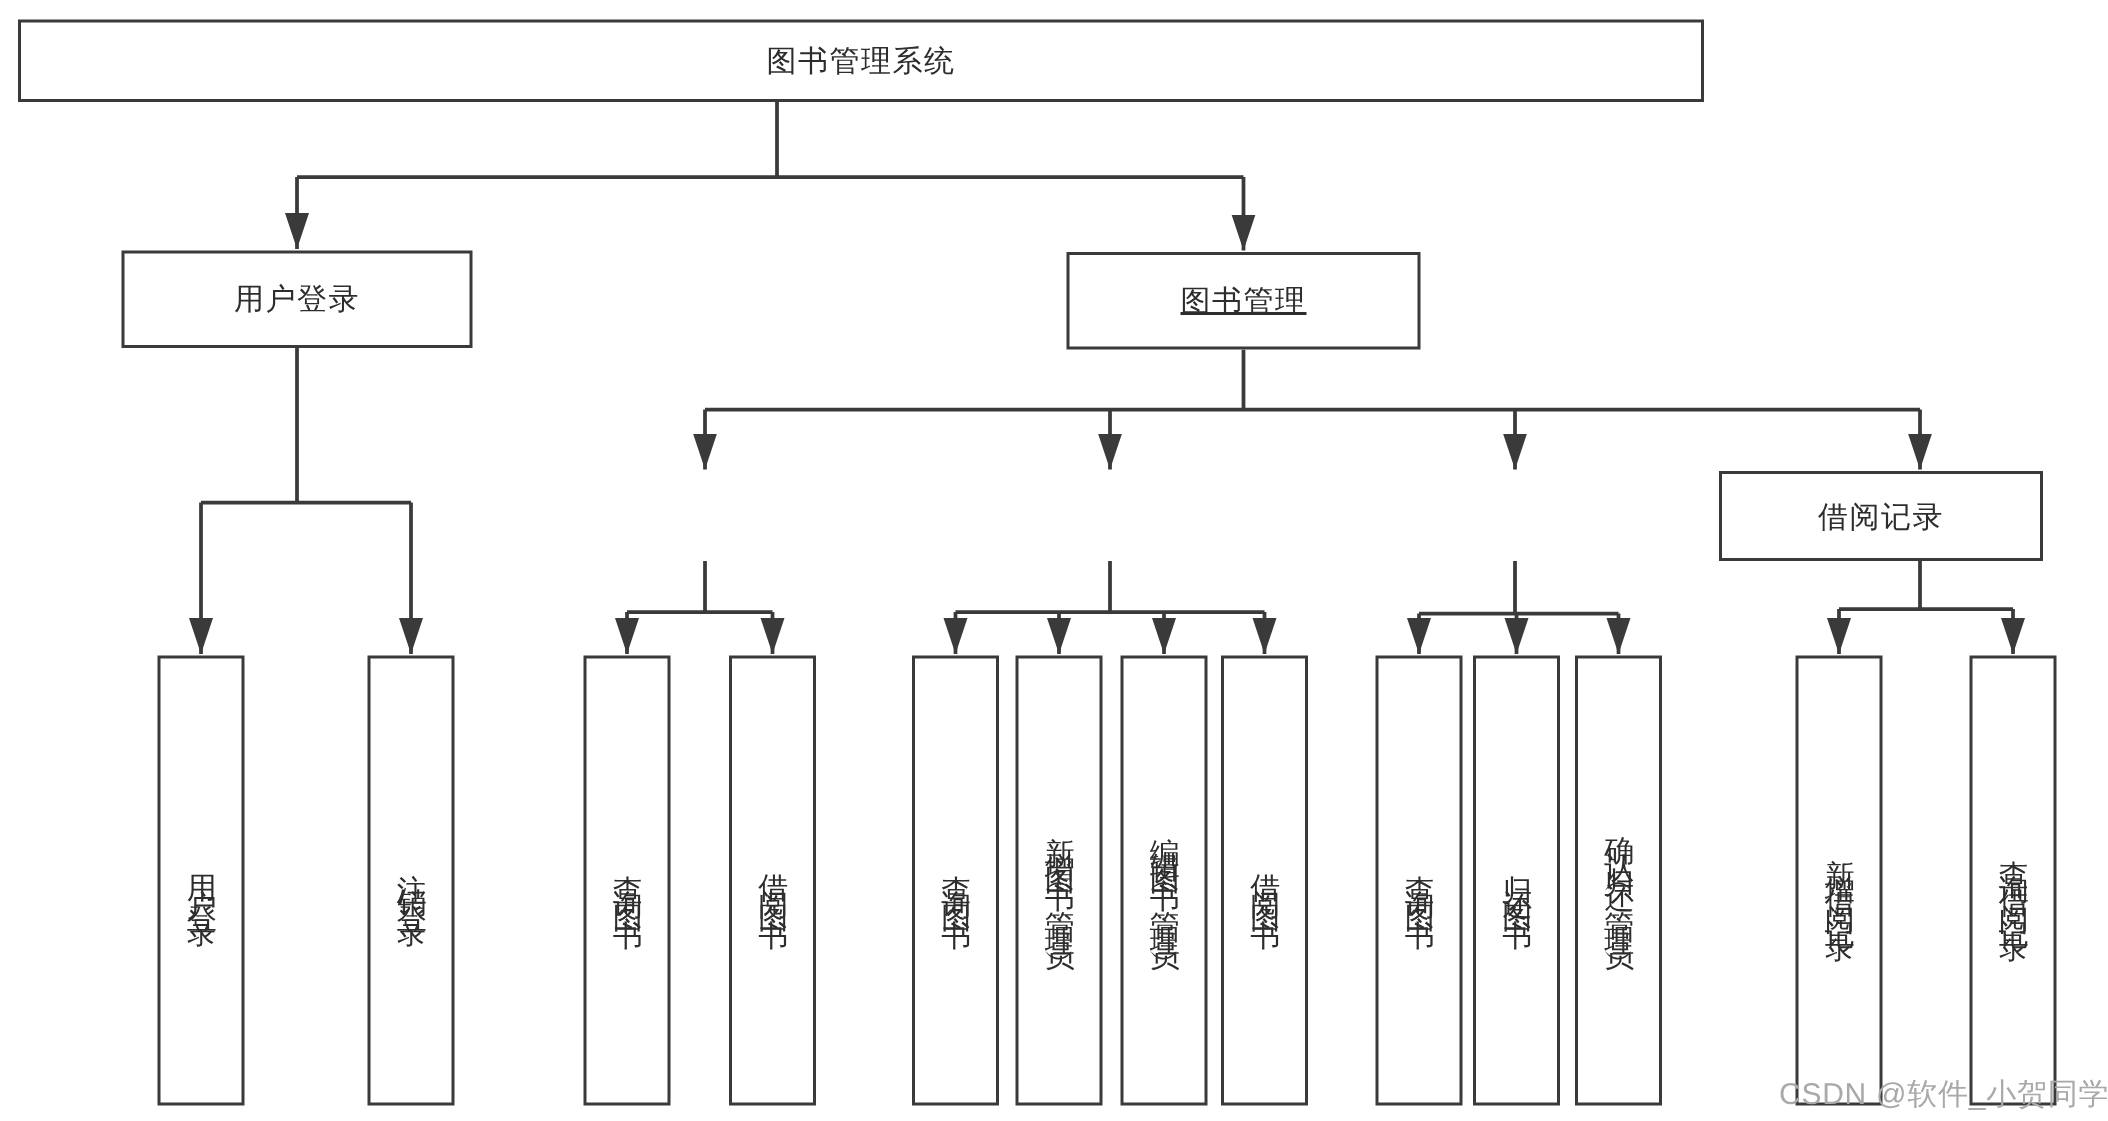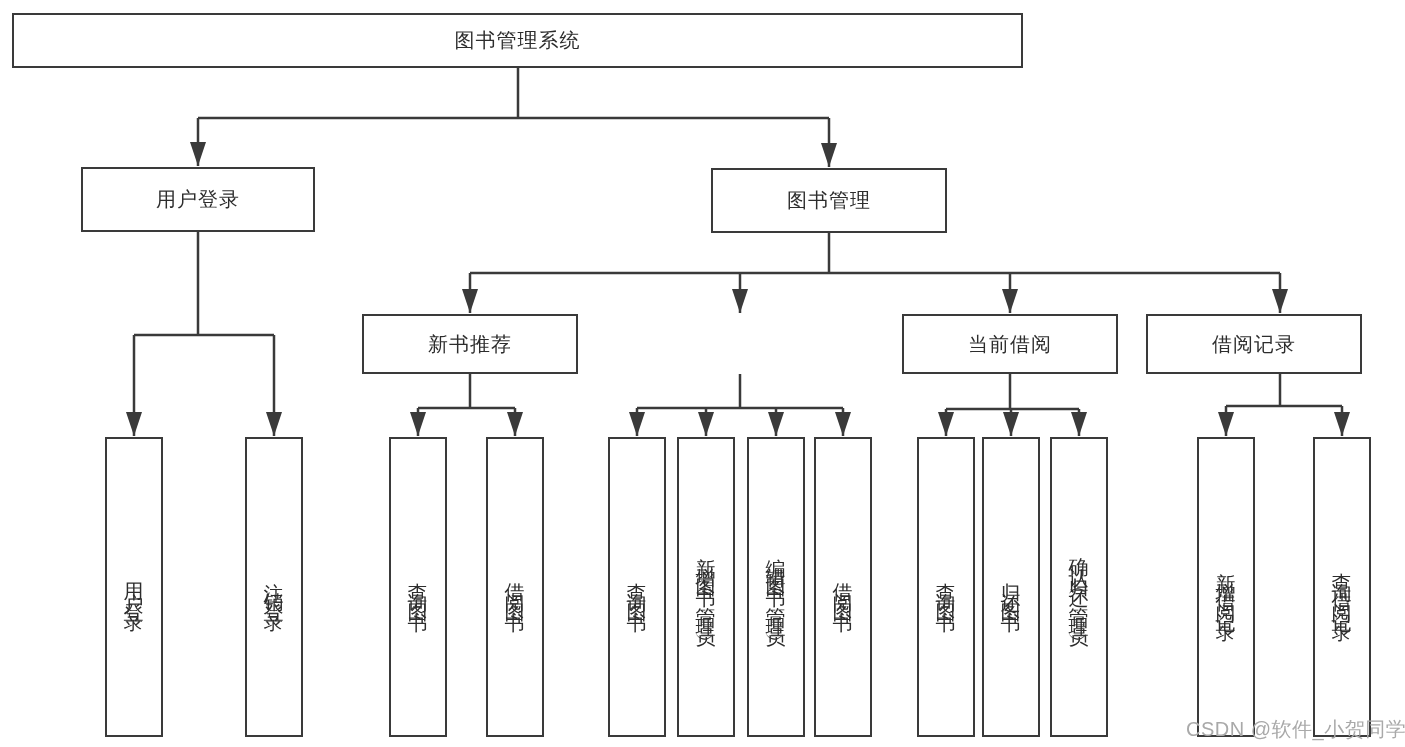--- a/index.html
+++ b/index.html
@@ -8,24 +8,24 @@
   .canvas{position:absolute;left:0;top:0;width:1405px;height:747px;}
   .connectors{position:absolute;left:0;top:0;width:1405px;height:747px;}
   .box{position:absolute;background:#ffffff;border:2.5px solid #3a3a3a;
        box-sizing:border-box;display:flex;align-items:center;justify-content:center;
        color:#2d2d2d;}
   .box.h{font-size:20px;letter-spacing:1px;}
   .box.v{font-size:20px;}
   .box.v .vlabel{writing-mode:vertical-rl;text-orientation:mixed;
        letter-spacing:10px;line-height:1;white-space:nowrap;}
   
-  .n-root{left:12px;top:13px;width:1011px;height:55px;}
+  .n-root{left:12px;top:13px;width:1124px;height:55px;}
   
   .n-login{left:81px;top:167px;width:234px;height:65px;}
-  .n-mgmt{left:711px;top:168px;width:236px;height:65px;}
+  .n-mgmt{left:711px;top:168px;width:236px;height:65px;text-decoration:underline;}
   
   .n-l3{top:314px;width:216px;height:60px;}
   .n-recommend{left:362px;}
   .n-borrow{left:632px;}
   .n-current{left:902px;}
   .n-records{left:1146px;}
   
   .leaf{top:437px;width:58px;height:300px;}
   .lf-1a{left:105px;}  .lf-1b{left:245px;}
   .lf-2a{left:389px;}  .lf-2b{left:486px;}
@@ -86,26 +86,20 @@
     <span>图书管理系统</span>
   </div>
 
   <div class="box h n-login">
     <span>用户登录</span>
   </div>
   <div class="box h n-mgmt">
     <span>图书管理</span>
   </div>
 
-  <div class="box h n-l3 n-recommend">
-    <span>新书推荐</span>
-  </div>
-  <div class="box h n-l3 n-current">
-    <span>当前借阅</span>
-  </div>
   <div class="box h n-l3 n-records">
     <span>借阅记录</span>
   </div>
 
   <div class="box v leaf lf-1a">
     <span class="vlabel">用户登录</span>
   </div>
   <div class="box v leaf lf-1b">
     <span class="vlabel">注销登录</span>
   </div>

